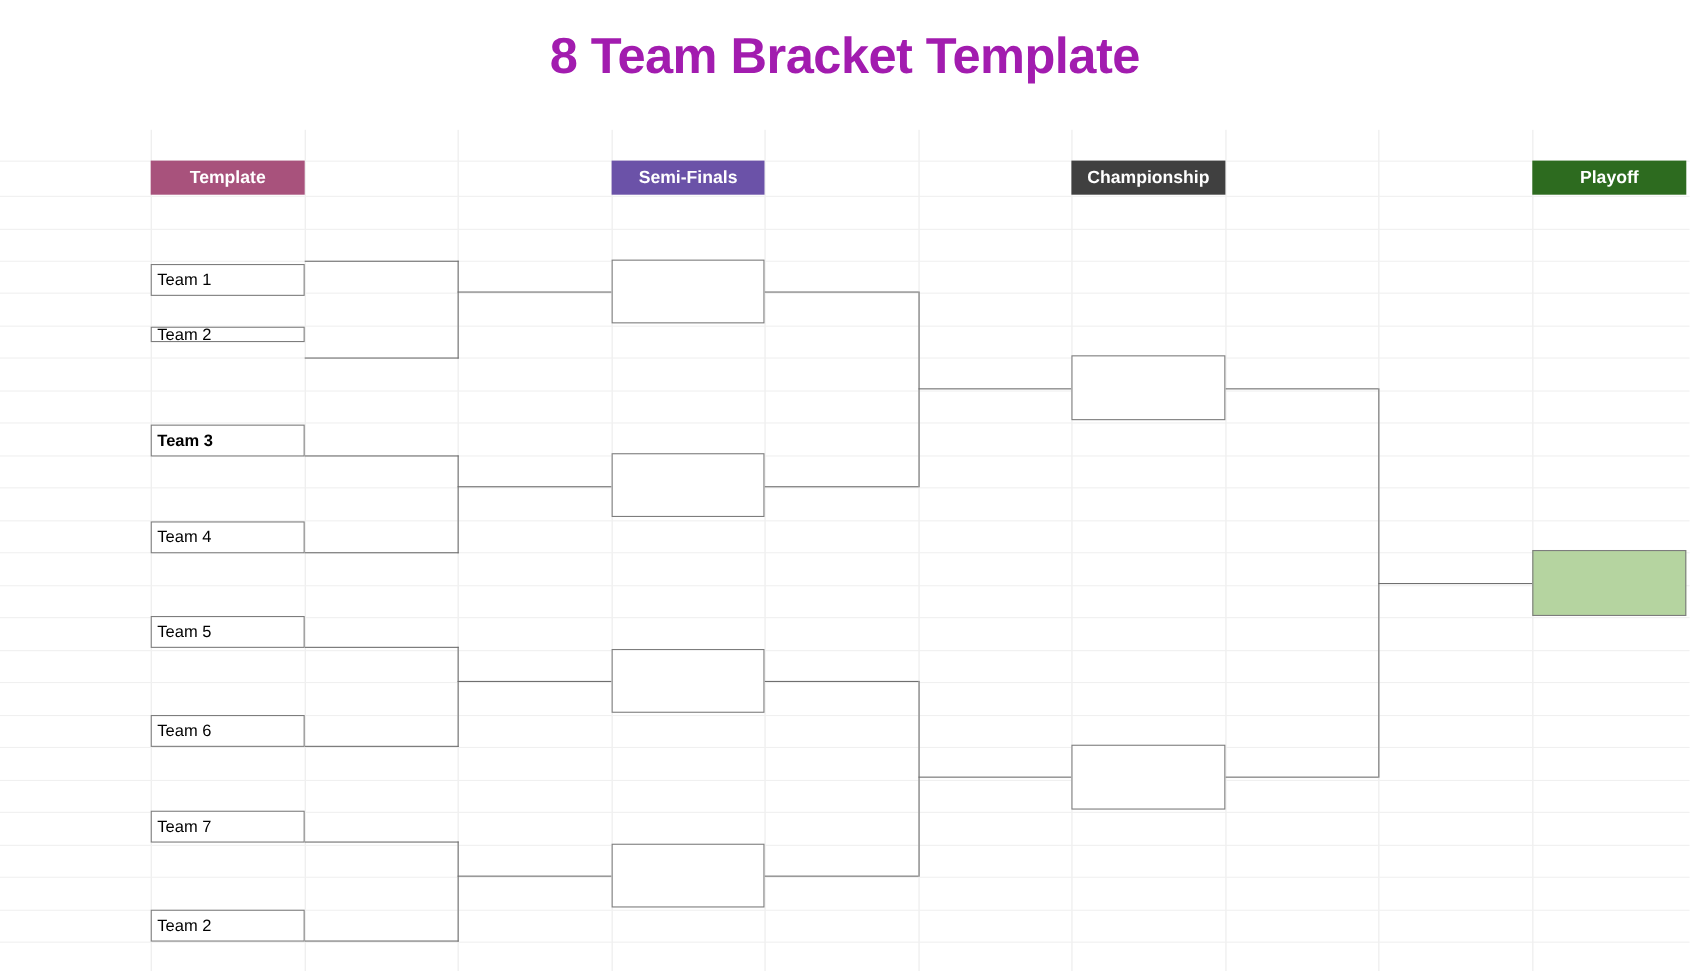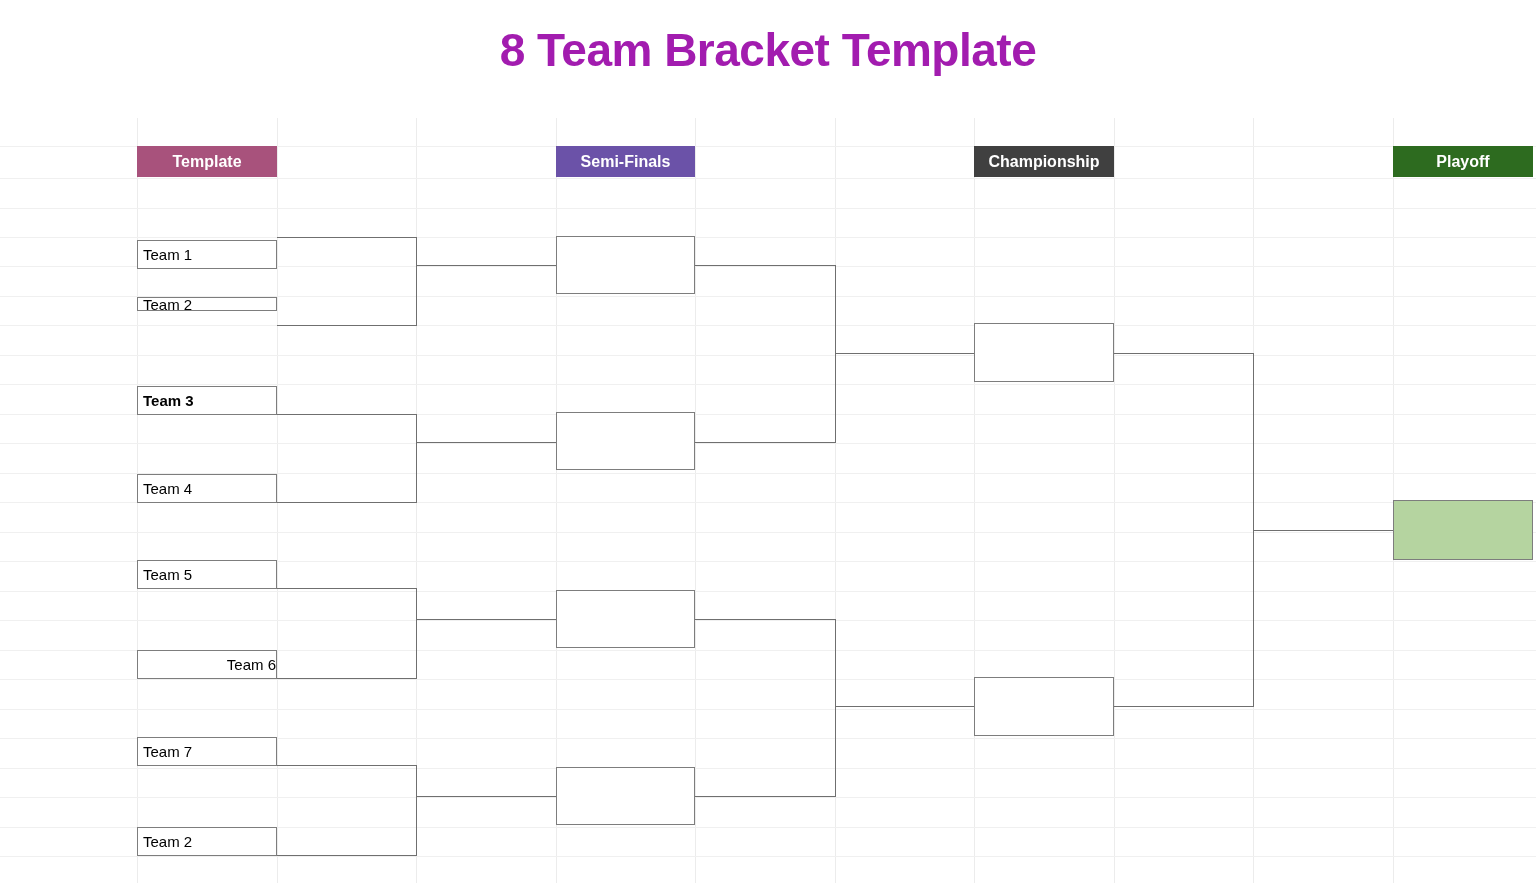--- a/index.html
+++ b/index.html
@@ -190,21 +190,21 @@
       </div>
       <div class="team-box" style="left: 137px; top: 268px; width: 140px; height: 29px; border-color: rgb(125, 125, 125); font-weight: bold;">
         <span>Team 3</span>
       </div>
       <div class="team-box" style="left: 137px; top: 356px; width: 140px; height: 29px; border-color: rgb(125, 125, 125);">
         <span>Team 4</span>
       </div>
       <div class="team-box" style="left: 137px; top: 442px; width: 140px; height: 29px; border-color: rgb(125, 125, 125);">
         <span>Team 5</span>
       </div>
-      <div class="team-box" style="left: 137px; top: 532px; width: 140px; height: 29px; border-color: rgb(125, 125, 125); justify-content: flex-end;">
+      <div class="team-box" style="left: 137px; top: 532px; width: 140px; height: 29px; border-color: rgb(125, 125, 125);">
         <span>Team 6</span>
       </div>
       <div class="team-box" style="left: 137px; top: 619px; width: 140px; height: 29px; border-color: rgb(125, 125, 125); text-align: right;">
         <span>Team 7</span>
       </div>
       <div class="team-box" style="left: 137px; top: 709px; width: 140px; height: 29px; border-color: rgb(125, 125, 125);">
         <span>Team 2</span>
       </div>
       <div class="bracket-box" style="left: 556px; top: 118px; width: 139px; height: 58px; border-color: rgb(125, 125, 125);"></div>
       <div class="bracket-box" style="left: 556px; top: 294px; width: 139px; height: 58px; border-color: rgb(125, 125, 125);"></div>

